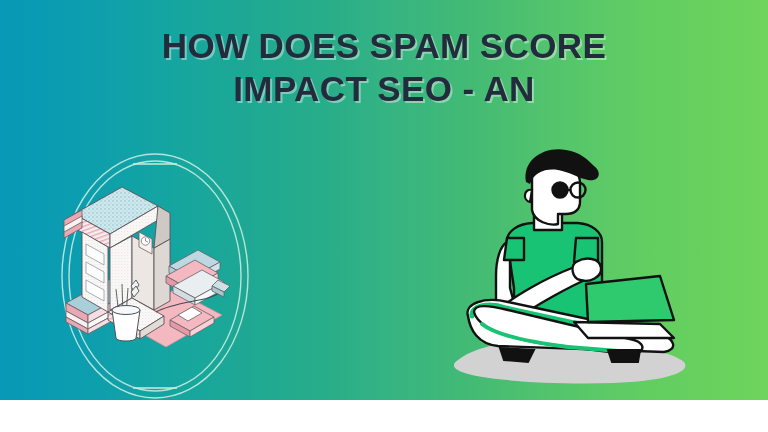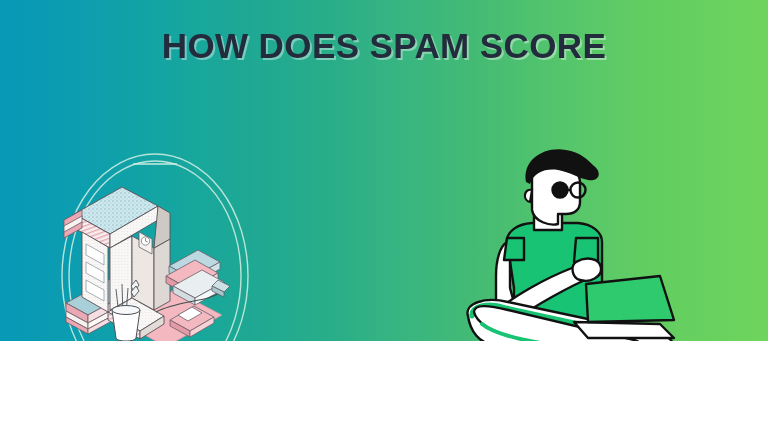--- a/index.html
+++ b/index.html
@@ -4,21 +4,21 @@
 <title>Blog Banner</title>
 <style>
   html, body {
     margin: 0;
     padding: 0;
     background: #ffffff;
   }
   #banner {
     position: relative;
     width: 768px;
-    height: 341px;
+    height: 400px;
     overflow: hidden;
     font-family: "Liberation Sans", "DejaVu Sans", sans-serif;
     background: linear-gradient(
         90deg,
         #0799b6 0%,
         #0c9db0 10%,
         #17a79d 25%,
         #1ea894 32%,
         #2aae88 44%,
         #35b383 50%,
@@ -71,20 +71,21 @@
   }
   .right-illo svg { display: block; width: 100%; height: 100%; }
 </style>
 </head>
 <body>
 
 <div id="banner">
 
   <div class="title-block">
     <span class="title-line">HOW DOES SPAM SCORE</span>
+    <span class="title-line">IMPACT SEO - AN</span>
   </div>
 
   <div class="left-illo">
     <svg viewBox="0 0 206 248" xmlns="http://www.w3.org/2000/svg">
 
       <g fill="none" stroke="#c8ece0" stroke-width="1.4" opacity="0.9">
         <ellipse cx="103" cy="124" rx="93" ry="122"></ellipse>
         <ellipse cx="103" cy="124" rx="86" ry="115"></ellipse>
       </g>
       <line x1="81" y1="12" x2="125" y2="12" stroke="#c8ece0" stroke-width="1.6"></line>

